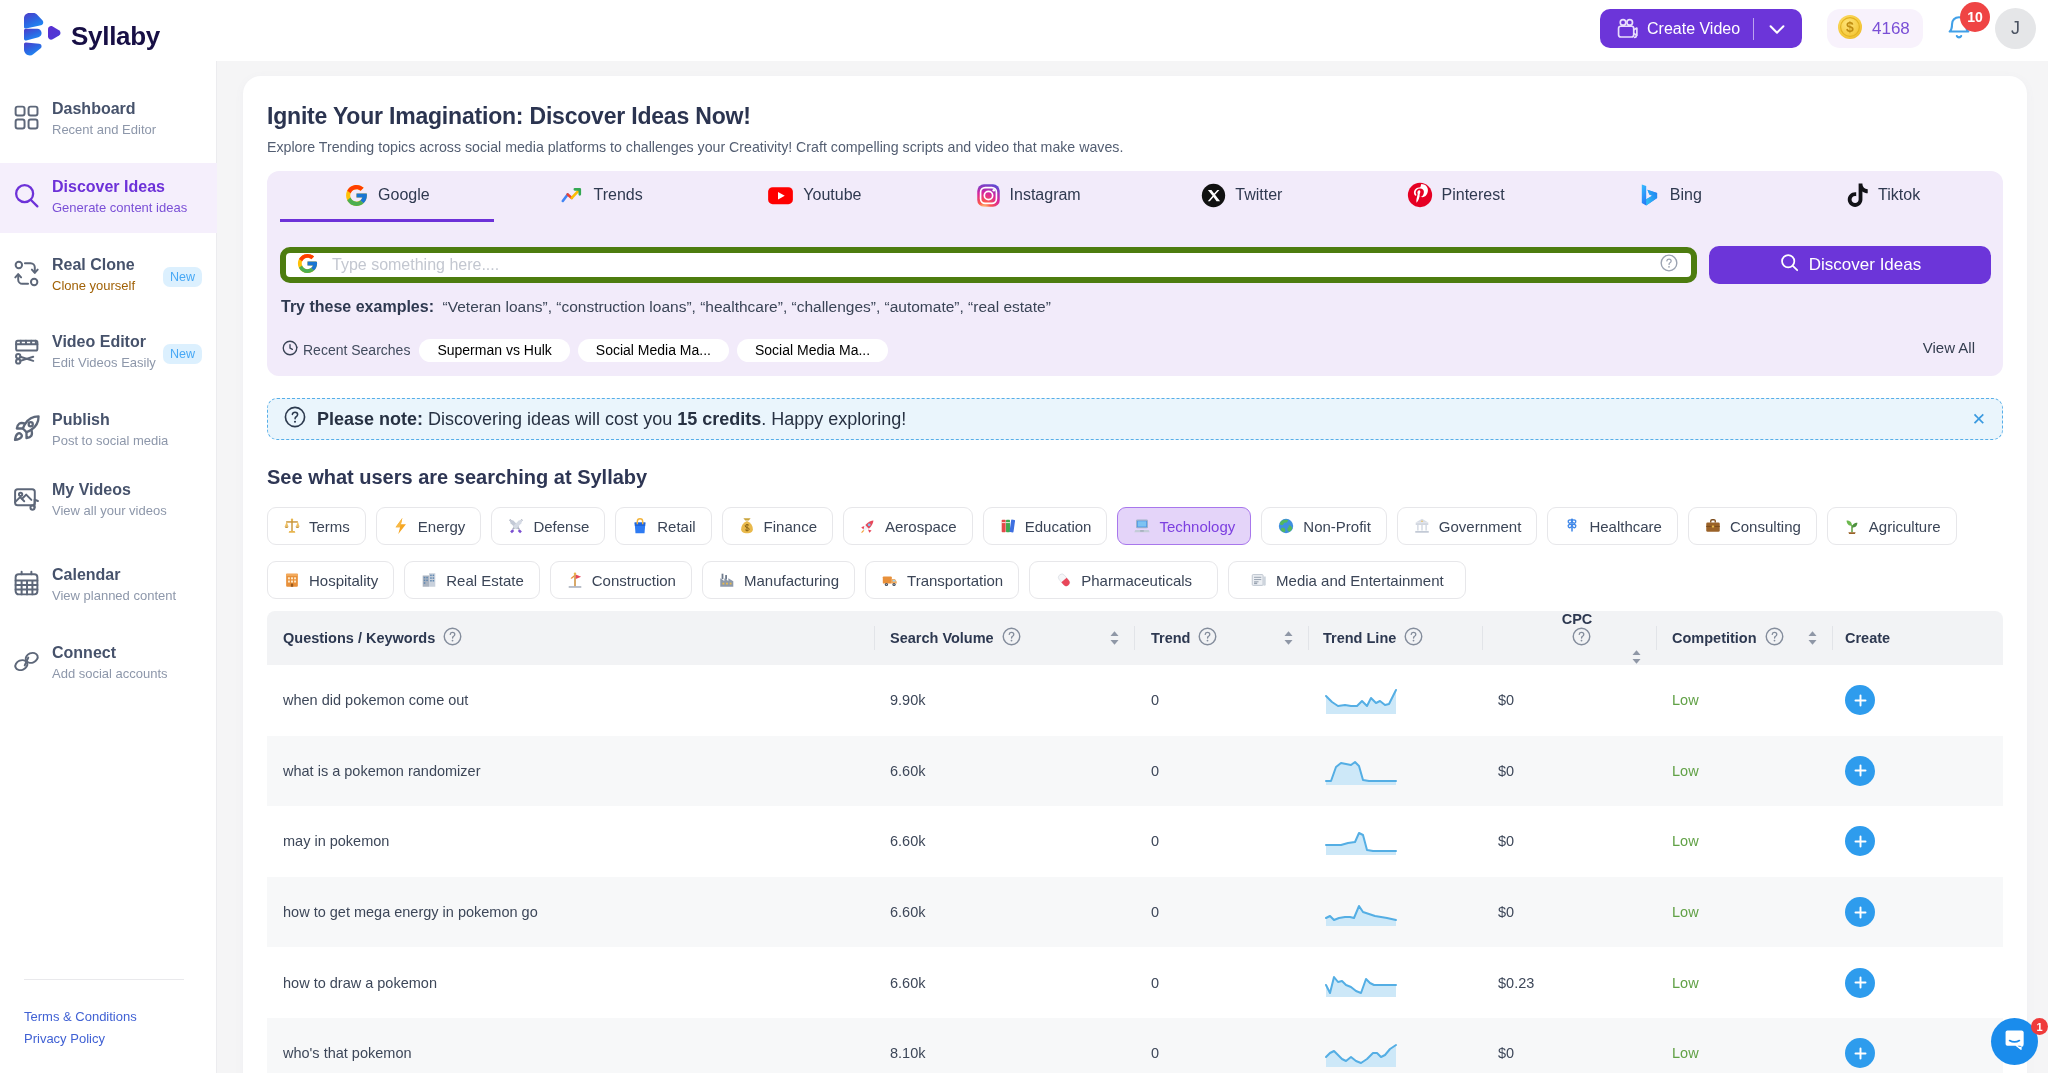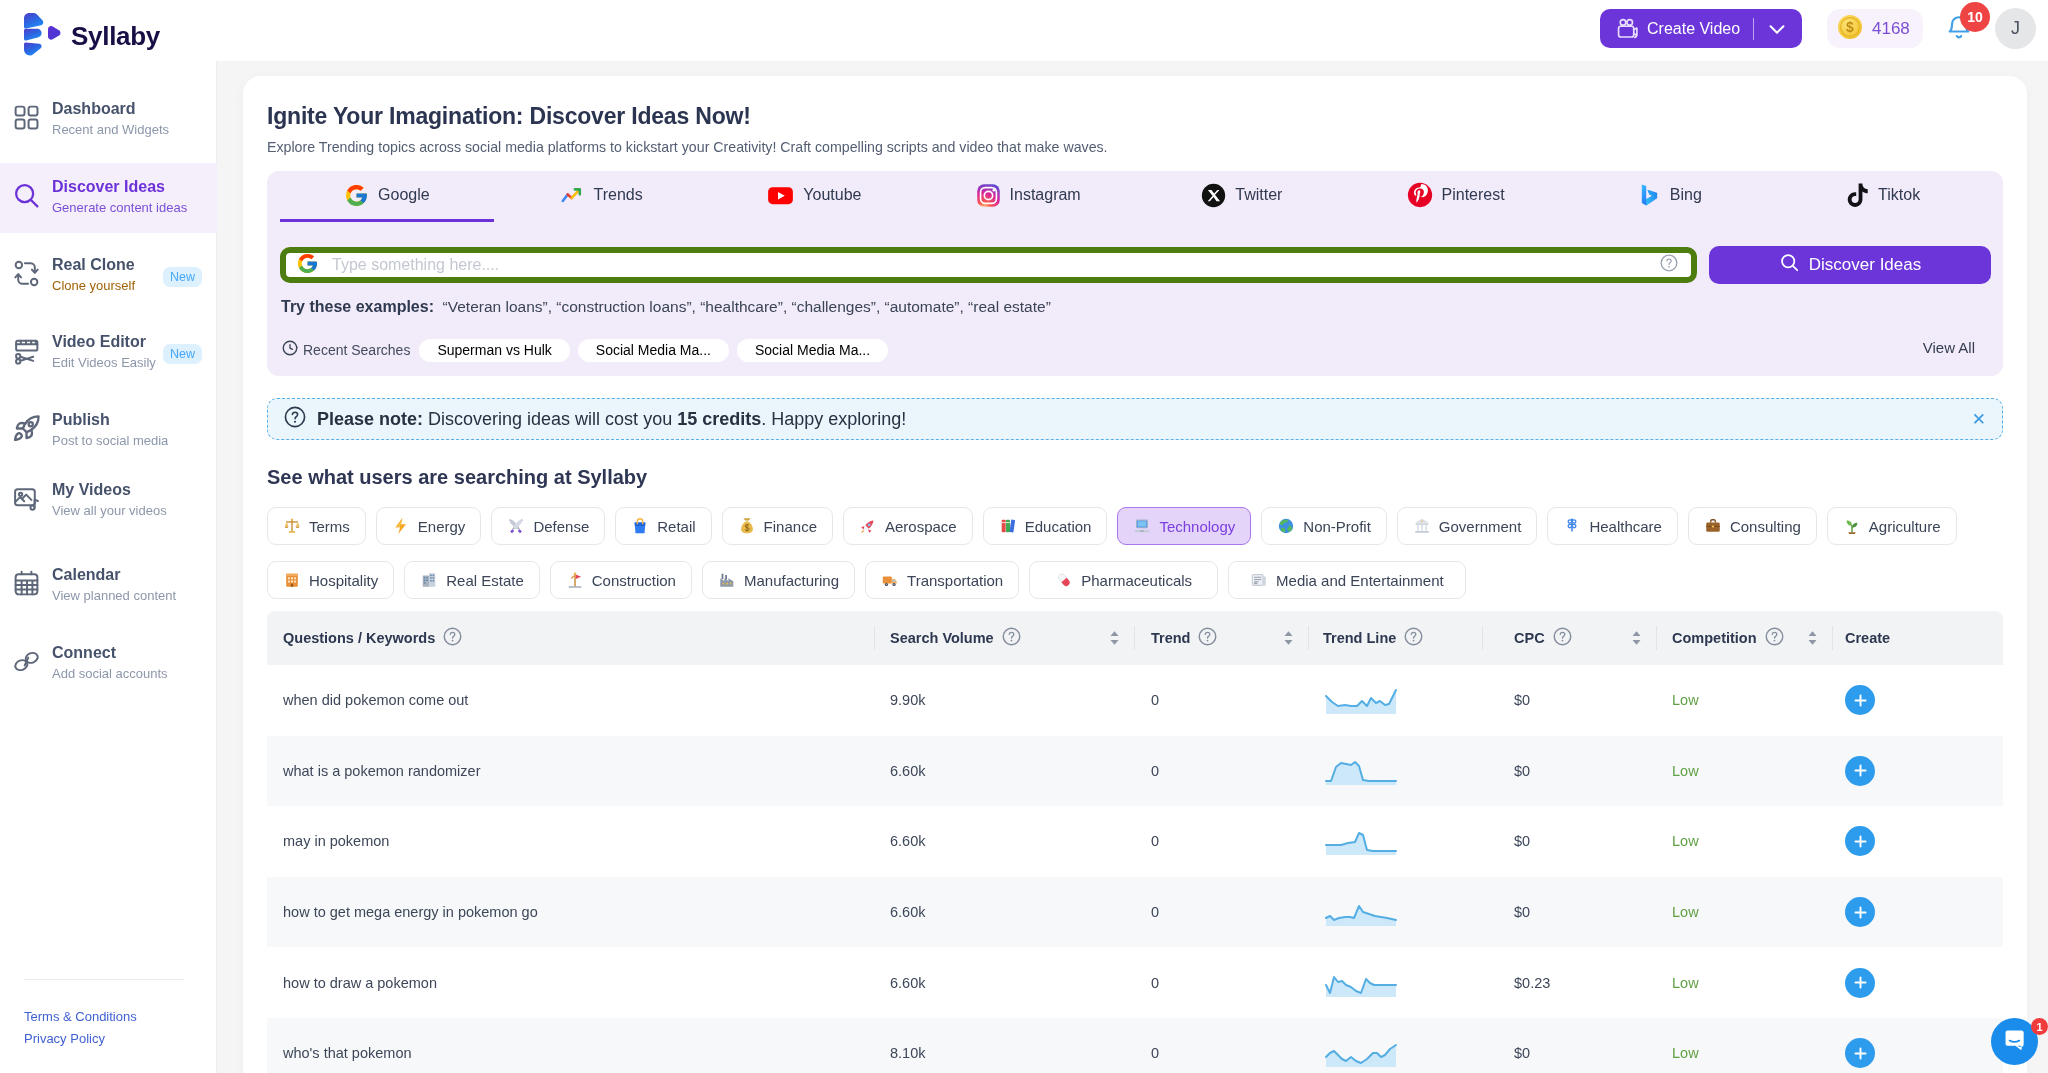--- a/index.html
+++ b/index.html
@@ -49,38 +49,38 @@
 .chip { height:38px; background:#fff; border:1px solid #e7e7ea; border-radius:9px; display:flex; align-items:center; padding:0 15px; gap:8px; font-size:15px; color:#3b4557; }
 .chip.sel { background:#e4d4f9; border-color:#a877ec; color:#7c3fe0; }
 .tbl { position:absolute; left:24px; top:535px; width:1736px; }
 .thead { height:54px; background:#f2f3f5; border-radius:8px 8px 0 0; display:flex; align-items:center; font-size:14.5px; font-weight:bold; color:#2d3850; }
 .trow { height:70.6px; display:flex; align-items:center; font-size:14.5px; color:#3d4759; }
 .trow.odd { background:#f7f8f9; }
 .c1 { width:607px; padding-left:16px; }
 .c2 { width:260px; padding-left:16px; }
 .c3 { width:174px; padding-left:17px; }
 .c4 { width:174px; padding-left:15px; }
-.c5 { width:174px; padding-left:32px; }
+.c5 { width:174px; padding-left:16px;flex-direction:column; }
 .c6 { width:176px; padding-left:16px; }
 .c7 { width:171px; padding-left:13px; }
 .hcell { display:flex; align-items:center; height:54px; position:relative; }
 .hdiv { position:absolute; left:0; top:15px; width:1px; height:24px; background:#e2e4e8; }
 .qm { margin-left:8px; }
 .sort { margin-left:auto; margin-right:14px; display:flex; flex-direction:column; gap:2px; }
 .low { color:#61a146; }
 .plus { width:30px; height:30px; border-radius:50%; background:#2e9ced; display:flex; align-items:center; justify-content:center; }
 .intercom { position:absolute; left:1991px; top:1018px; width:47px; height:47px; background:#1a8cec; border-radius:50%; z-index:9; display:flex; align-items:center; justify-content:center; }
 .ic-badge { position:absolute; left:40px; top:0px; width:17px; height:17px; background:#ef3b3b; border-radius:50%; color:#fff; font-size:11px; font-weight:bold; display:flex; align-items:center; justify-content:center; }
 </style>
 </head>
 <body>
 <div class="main">
   <div class="card">
     <div class="h1">Ignite Your Imagination: Discover Ideas Now!</div>
-    <div class="sub">Explore Trending topics across social media platforms to kickstart your Creativity! Craft compelling scripts and video that make waves.</div>
+    <div class="sub">Explore Trending topics across social media platforms to challenges your Creativity! Craft compelling scripts and video that make waves.</div>
     <div class="panel">
       <div class="tabs" id="tabs">
           <div class="tab active">
             <svg width="25" height="25" viewBox="0 0 48 48">
               <path fill="#FFC107" d="M43.6 20.1H42V20H24v8h11.3C33.7 32.7 29.2 36 24 36c-6.6 0-12-5.4-12-12s5.4-12 12-12c3.1 0 5.9 1.2 8 3l5.7-5.7C34.1 6.1 29.3 4 24 4 13 4 4 13 4 24s9 20 20 20 20-9 20-20c0-1.3-.1-2.7-.4-3.9z"></path>
               <path fill="#FF3D00" d="M6.3 14.7l6.6 4.8C14.7 15.1 18.9 12 24 12c3.1 0 5.9 1.2 8 3l5.7-5.7C34.1 6.1 29.3 4 24 4 16.3 4 9.7 8.3 6.3 14.7z"></path>
               <path fill="#4CAF50" d="M24 44c5.2 0 9.9-2 13.4-5.2l-6.2-5.2C29.2 35.1 26.7 36 24 36c-5.2 0-9.6-3.3-11.3-8l-6.5 5C9.5 39.6 16.2 44 24 44z"></path>
               <path fill="#1976D2" d="M43.6 20.1H42V20H24v8h11.3c-.8 2.2-2.2 4.2-4.1 5.6l6.2 5.2C41.4 35.4 44 30.1 44 24c0-1.3-.1-2.7-.4-3.9z"></path>
             </svg>
             <span>Google</span>
@@ -664,21 +664,21 @@
 <div class="sidebar" id="sidebar">
     <div class="nav-sel"></div>
 <div class="nav-item" style="top:38px">
       <span class="nav-ico"><svg viewBox="0 0 28 28" width="29" height="29" fill="none" stroke="#5d6779" stroke-width="1.9" stroke-linecap="round" stroke-linejoin="round">
           <rect x="3.5" y="3.5" width="8.6" height="8.6" rx="2"></rect>
           <rect x="16" y="3.5" width="8.6" height="8.6" rx="2"></rect>
           <rect x="3.5" y="16" width="8.6" height="8.6" rx="2"></rect>
           <rect x="16" y="16" width="8.6" height="8.6" rx="2"></rect>
         </svg></span>
       <span class="nav-t" style="color:#46526b">Dashboard</span>
-      <span class="nav-s" style="color:#8d97aa">Recent and Widgets</span>
+      <span class="nav-s" style="color:#8d97aa">Recent and Editor</span>
     </div>
 <div class="nav-item" style="top:116px">
       <span class="nav-ico"><svg viewBox="0 0 28 28" width="29" height="29" fill="none" stroke="#6d31d8" stroke-width="2.2" stroke-linecap="round" stroke-linejoin="round">
           <circle cx="12.2" cy="12.2" r="8.2"></circle>
           <path d="M18.3 18.3l6.2 6.2"></path>
         </svg></span>
       <span class="nav-t" style="color:#6d31d8">Discover Ideas</span>
       <span class="nav-s" style="color:#7a4fd6">Generate content ideas</span>
     </div>
 <div class="nav-item" style="top:194px">

